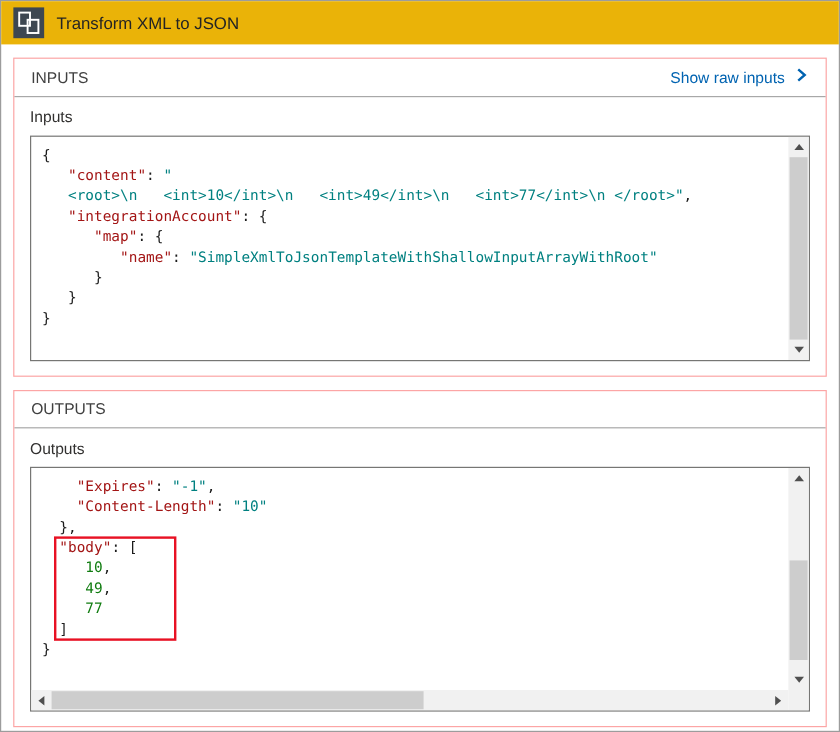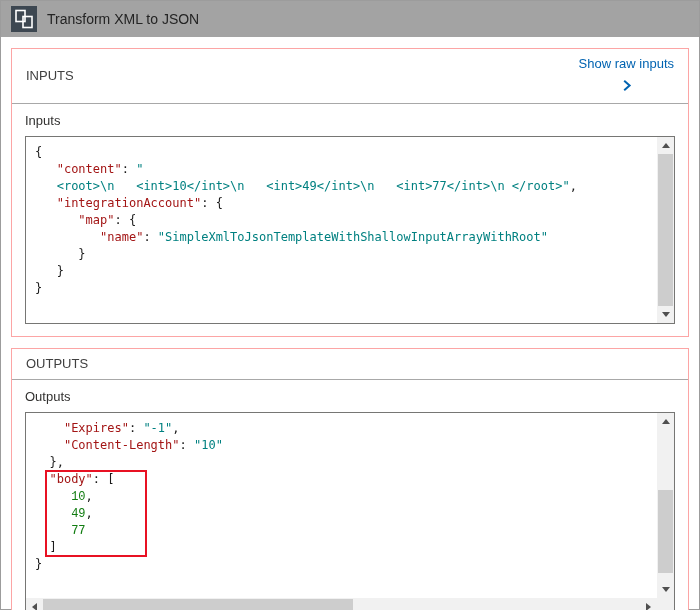--- a/index.html
+++ b/index.html
@@ -4,55 +4,55 @@
 <style>
   html,body{margin:0;padding:0;background:#fff;}
   .frame{
     width:700px;height:610px;box-sizing:border-box;
     border:1px solid #9c9c9c;background:#fff;position:relative;
     font-family:"Liberation Sans","DejaVu Sans",sans-serif;
     -webkit-font-smoothing:antialiased;
   }
   
   .action-header{
-    height:36px;background:#a3a3a3;display:flex;align-items:center;
+    height:36px;background:#eab308;display:flex;align-items:center;
     gap:10px;padding:0 10px;cursor:pointer;
   }
   .action-icon{width:26px;height:26px;flex:0 0 26px;display:block;}
   .action-title{font-size:14px;color:#242424;}
   
   .panel{margin:11px 10px 0;border:1px solid #fca5a5;background:#fff;}
   .panel-header{
     display:flex;align-items:center;justify-content:space-between;
     padding:7px 14px;border-bottom:1px solid #a8a8a8;
   }
   .panel-title{font-size:13px;line-height:16px;color:#404040;}
   .raw-link{
     display:flex;align-items:center;gap:7px;font-size:13px;line-height:16px;
-    color:var(--c-accent-blue,#0063b1);cursor:pointer;text-decoration:none;flex-direction:column;
+    color:var(--c-accent-blue,#0063b1);cursor:pointer;text-decoration:none;
   }
   .panel-body{padding:9px 13px 12px;}
   .field-label{font-size:13px;line-height:16px;color:#323130;margin:0 0 7px;}
   
   .codebox{
     position:relative;border:1px solid #767674;background:#fff;overflow:hidden;
   }
   .codebox.inputs{height:186px;}
   .codebox.outputs{height:202px;}
   .code{
     position:absolute;left:0;top:0;right:17px;bottom:0;padding:7px 9px;
     font-family:"DejaVu Sans Mono","Liberation Mono",monospace;
     font-size:12px;line-height:17px;white-space:pre;overflow:hidden;
   }
   .codebox.outputs .code{bottom:17px;}
   .ln{height:17px;}
   .tk-p{color:#1b1b1b;}
   .tk-k{color:var(--c-key,#a31515);}
   .tk-s{color:var(--c-string,#008080);}
-  .tk-n{color:var(--c-number,#107c10);font-family:Liberation Mono, monospace;}
+  .tk-n{color:var(--c-number,#107c10);}
   
   .vscroll{position:absolute;top:0;right:0;bottom:0;width:17px;background:#f1f1f1;display:flex;flex-direction:column;}
   .codebox.outputs .vscroll{bottom:17px;}
   .sbtn{flex:0 0 17px;height:17px;display:flex;align-items:center;justify-content:center;cursor:pointer;}
   .strack{flex:1;position:relative;cursor:pointer;}
   .sthumb{position:absolute;left:1px;right:1px;background:#cdcdcd;cursor:pointer;}
   .sthumb.full{top:0;bottom:0;}
   .sthumb.lower{top:40%;height:55%;}
   .hscroll{position:absolute;left:0;right:17px;bottom:0;height:17px;background:#f1f1f1;display:flex;}
   .htrack{flex:1;position:relative;cursor:pointer;}

